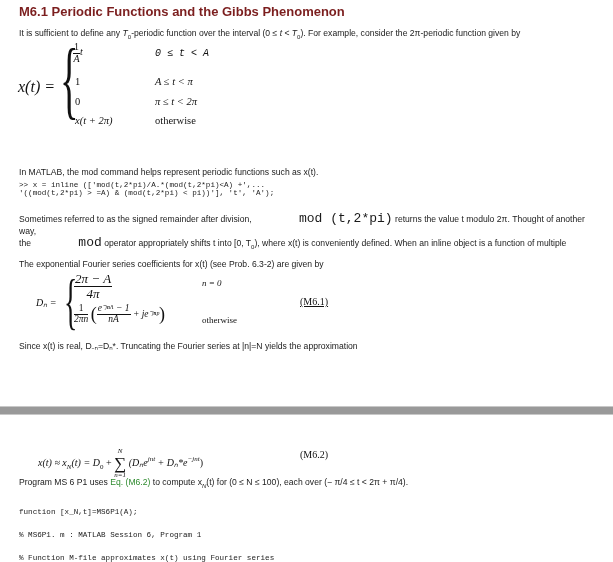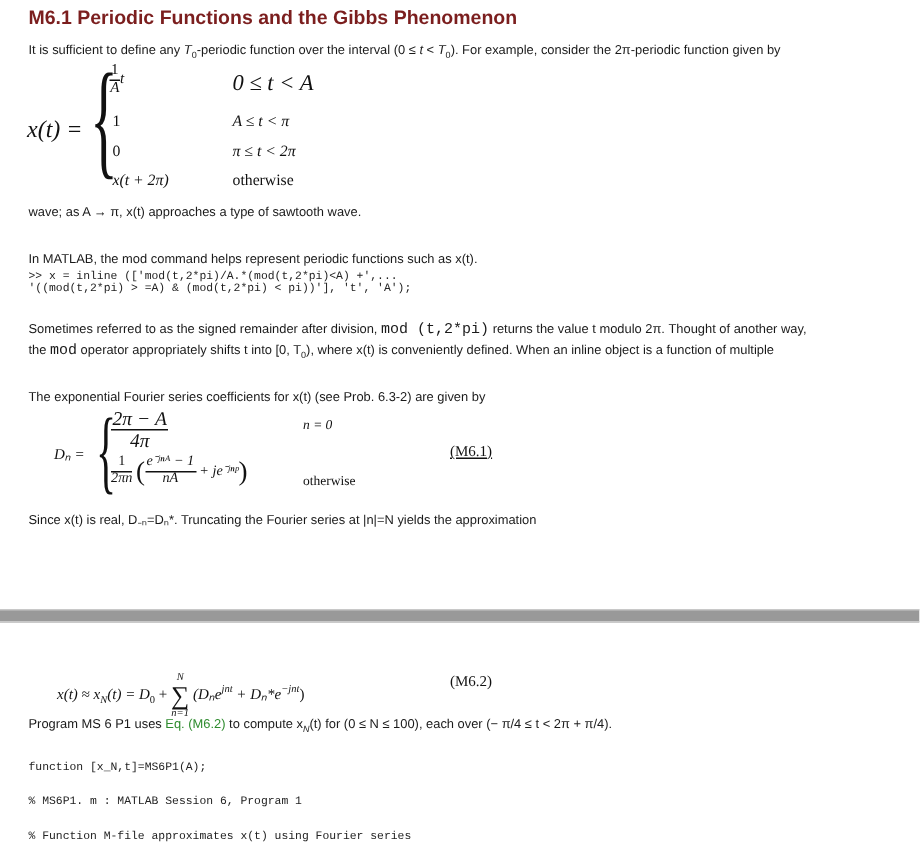--- a/index.html
+++ b/index.html
@@ -27,52 +27,51 @@
     .frac { display: inline-block; vertical-align: middle; text-align: center; }
     .frac .num { display: block; border-bottom: 1px solid #111; padding: 0 1px; line-height: 1.05; }
     .frac .den { display: block; line-height: 1.05; }
     .eqlabel { font-family: "Liberation Serif", serif; font-size: 10px; color: #111; }
     .divider {
       left: 0; top: 406px; width: 613px; height: 7px; background: #999999;
       border-top: 1px solid #c8c8c8; border-bottom: 1px solid #c8c8c8;
     }
     .link { color: #2e8b2e; }
     sub, sup { font-size: 70%; }
-    .inline-mono { font-family: "Liberation Mono", monospace; font-size: 10px; }
+    .inline-mono { font-family: "Liberation Mono", monospace; font-size: 13px; margin-left: 45px; }
   </style>
 </head>
 <body>
 
 <div class="abs title">M6.1 Periodic Functions and the Gibbs Phenomenon</div>
 
 <div class="abs p" style="top:27px;">
   <span>It is sufficient to define any </span><i>T</i><sub>0</sub><span>-periodic function over the interval (0 ≤ </span><i>t</i><span> &lt; </span><i>T</i><sub>0</sub><span>). For example, consider the 2π-periodic function given by</span>
 </div>
 
 <div class="abs math" style="left:18px; top:40px; width:300px; height:90px;">
   <div class="abs mi" style="left:0; top:38px; font-size:16px;">x(t) =</div>
   <div class="abs brace" style="left:42px; top:-6px; font-size:86px; line-height:90px; transform:scaleX(0.45); transform-origin:left;">{</div>
 
   <div class="abs" style="left:55px; top:2px; font-size:10px;">
     <span class="frac"><span class="num">1</span><span class="den mi">A</span></span><span class="mi">t</span>
   </div>
-  <div class="abs mi" style="left:137px; top:8px; font-size:15px;">0 ≤ t &lt; A</div>
+  <div class="abs mi" style="left:137px; top:8px; font-size:10px;font-family:Liberation Mono, monospace;">0 ≤ t &lt; A</div>
 
   <div class="abs" style="left:57px; top:36px; font-size:10.5px;">1</div>
   <div class="abs mi" style="left:137px; top:36px; font-size:10.5px;font-family:Liberation Serif, serif;">A ≤ t &lt; π</div>
 
   <div class="abs" style="left:57px; top:56px; font-size:10.5px;">0</div>
   <div class="abs mi" style="left:137px; top:56px; font-size:10.5px;">π ≤ t &lt; 2π</div>
 
   <div class="abs mi" style="left:57px; top:75px; font-size:10.5px;">x(t + 2π)</div>
   <div class="abs" style="left:137px; top:75px; font-size:10.5px;">otherwise</div>
 </div>
 
 <div class="abs p" style="top:135px;">
-  <div>wave; as A → π, x(t) approaches a type of sawtooth wave.</div>
 </div>
 
 <div class="abs p" style="top:166px;">In MATLAB, the mod command helps represent periodic functions such as x(t).</div>
 
 <div class="abs mono" style="top:182px;"><div>&gt;&gt; x = inline (['mod(t,2*pi)/A.*(mod(t,2*pi)&lt;A) +',...</div><div>'((mod(t,2*pi) &gt; =A) &amp; (mod(t,2*pi) &lt; pi))'], 't', 'A');</div></div>
 
 <div class="abs p" style="top:213px;">
   <div><span>Sometimes referred to as the signed remainder after division, </span><span class="inline-mono">mod (t,2*pi)</span><span> returns the value t modulo 2π. Thought of another way,</span></div>
   <div><span>the </span><span class="inline-mono">mod</span><span> operator appropriately shifts t into [0, T</span><sub>0</sub><span>), where x(t) is conveniently defined. When an inline object is a function of multiple</span></div>
 </div>

